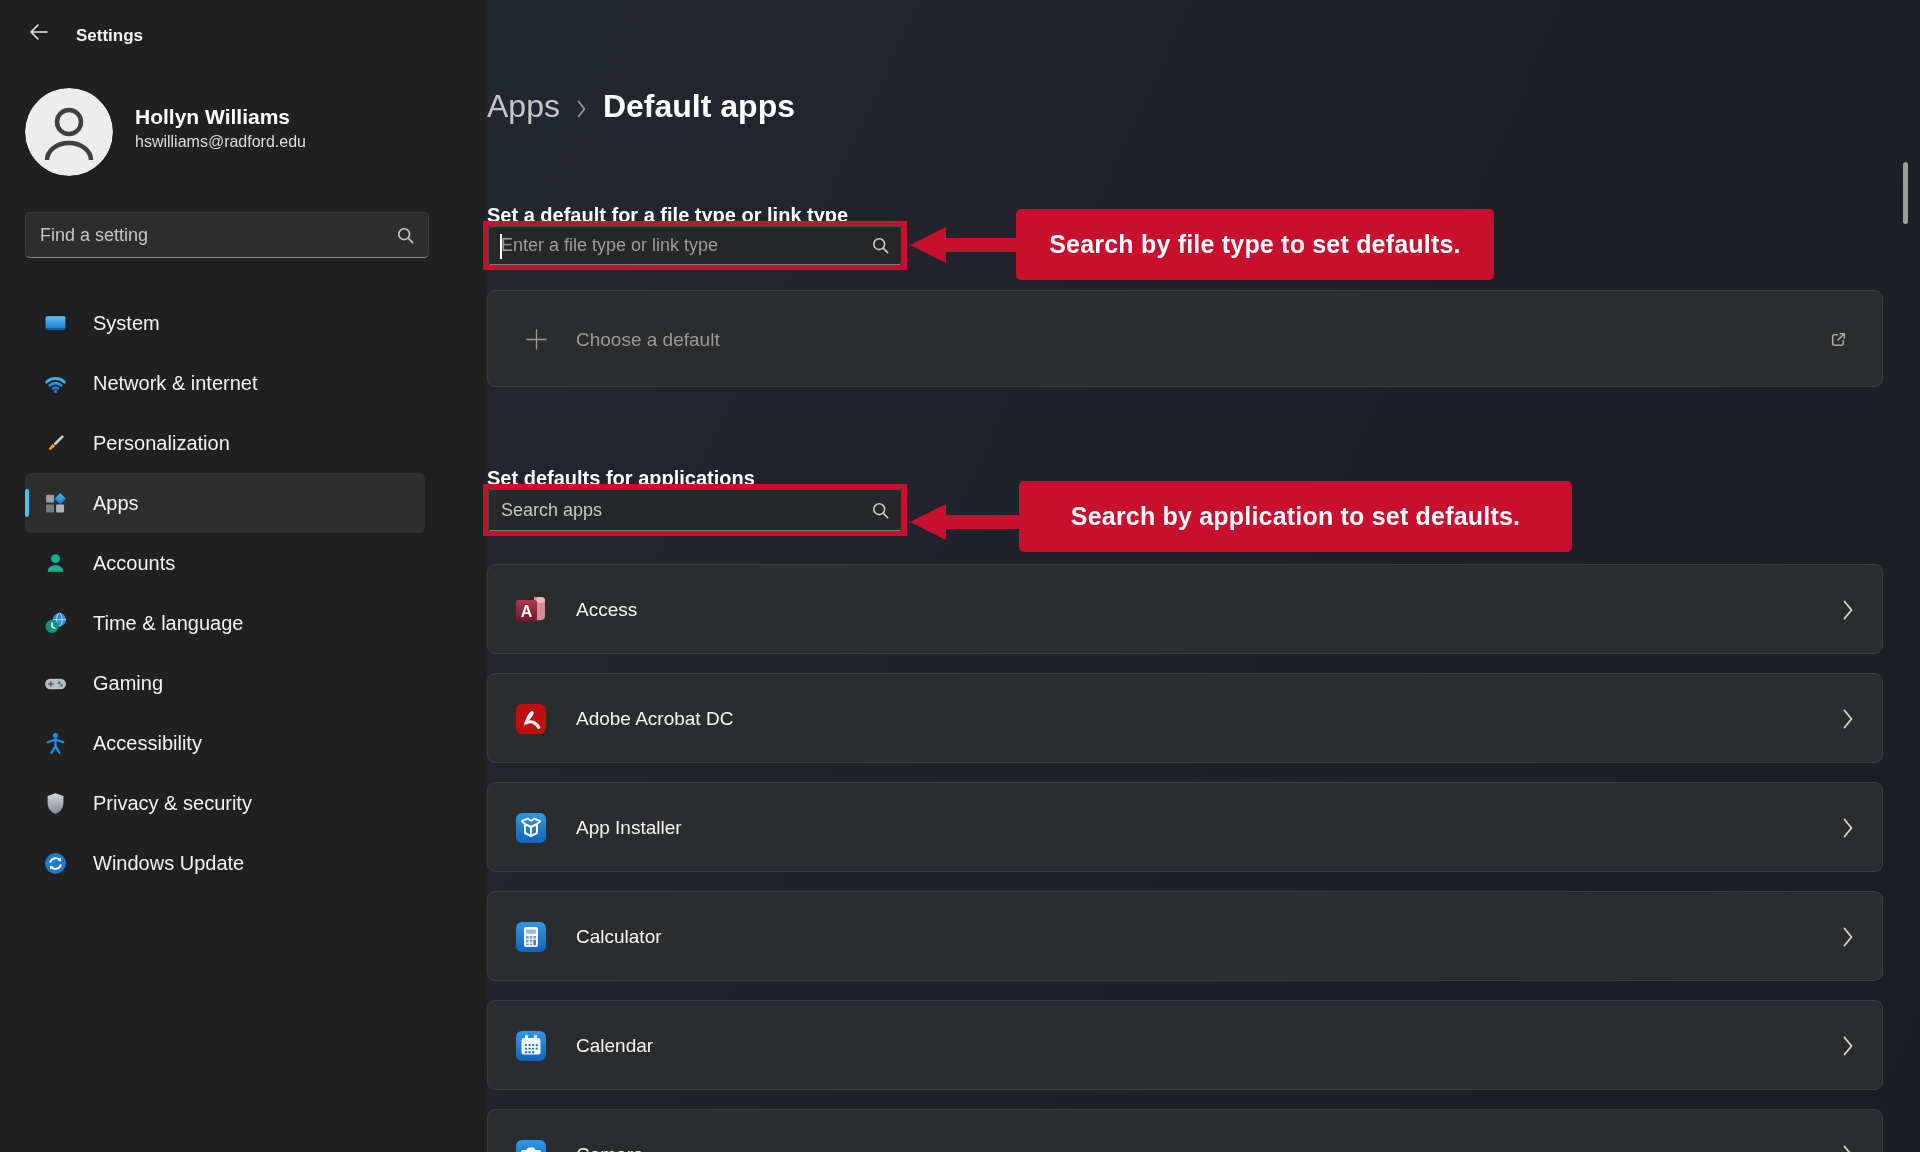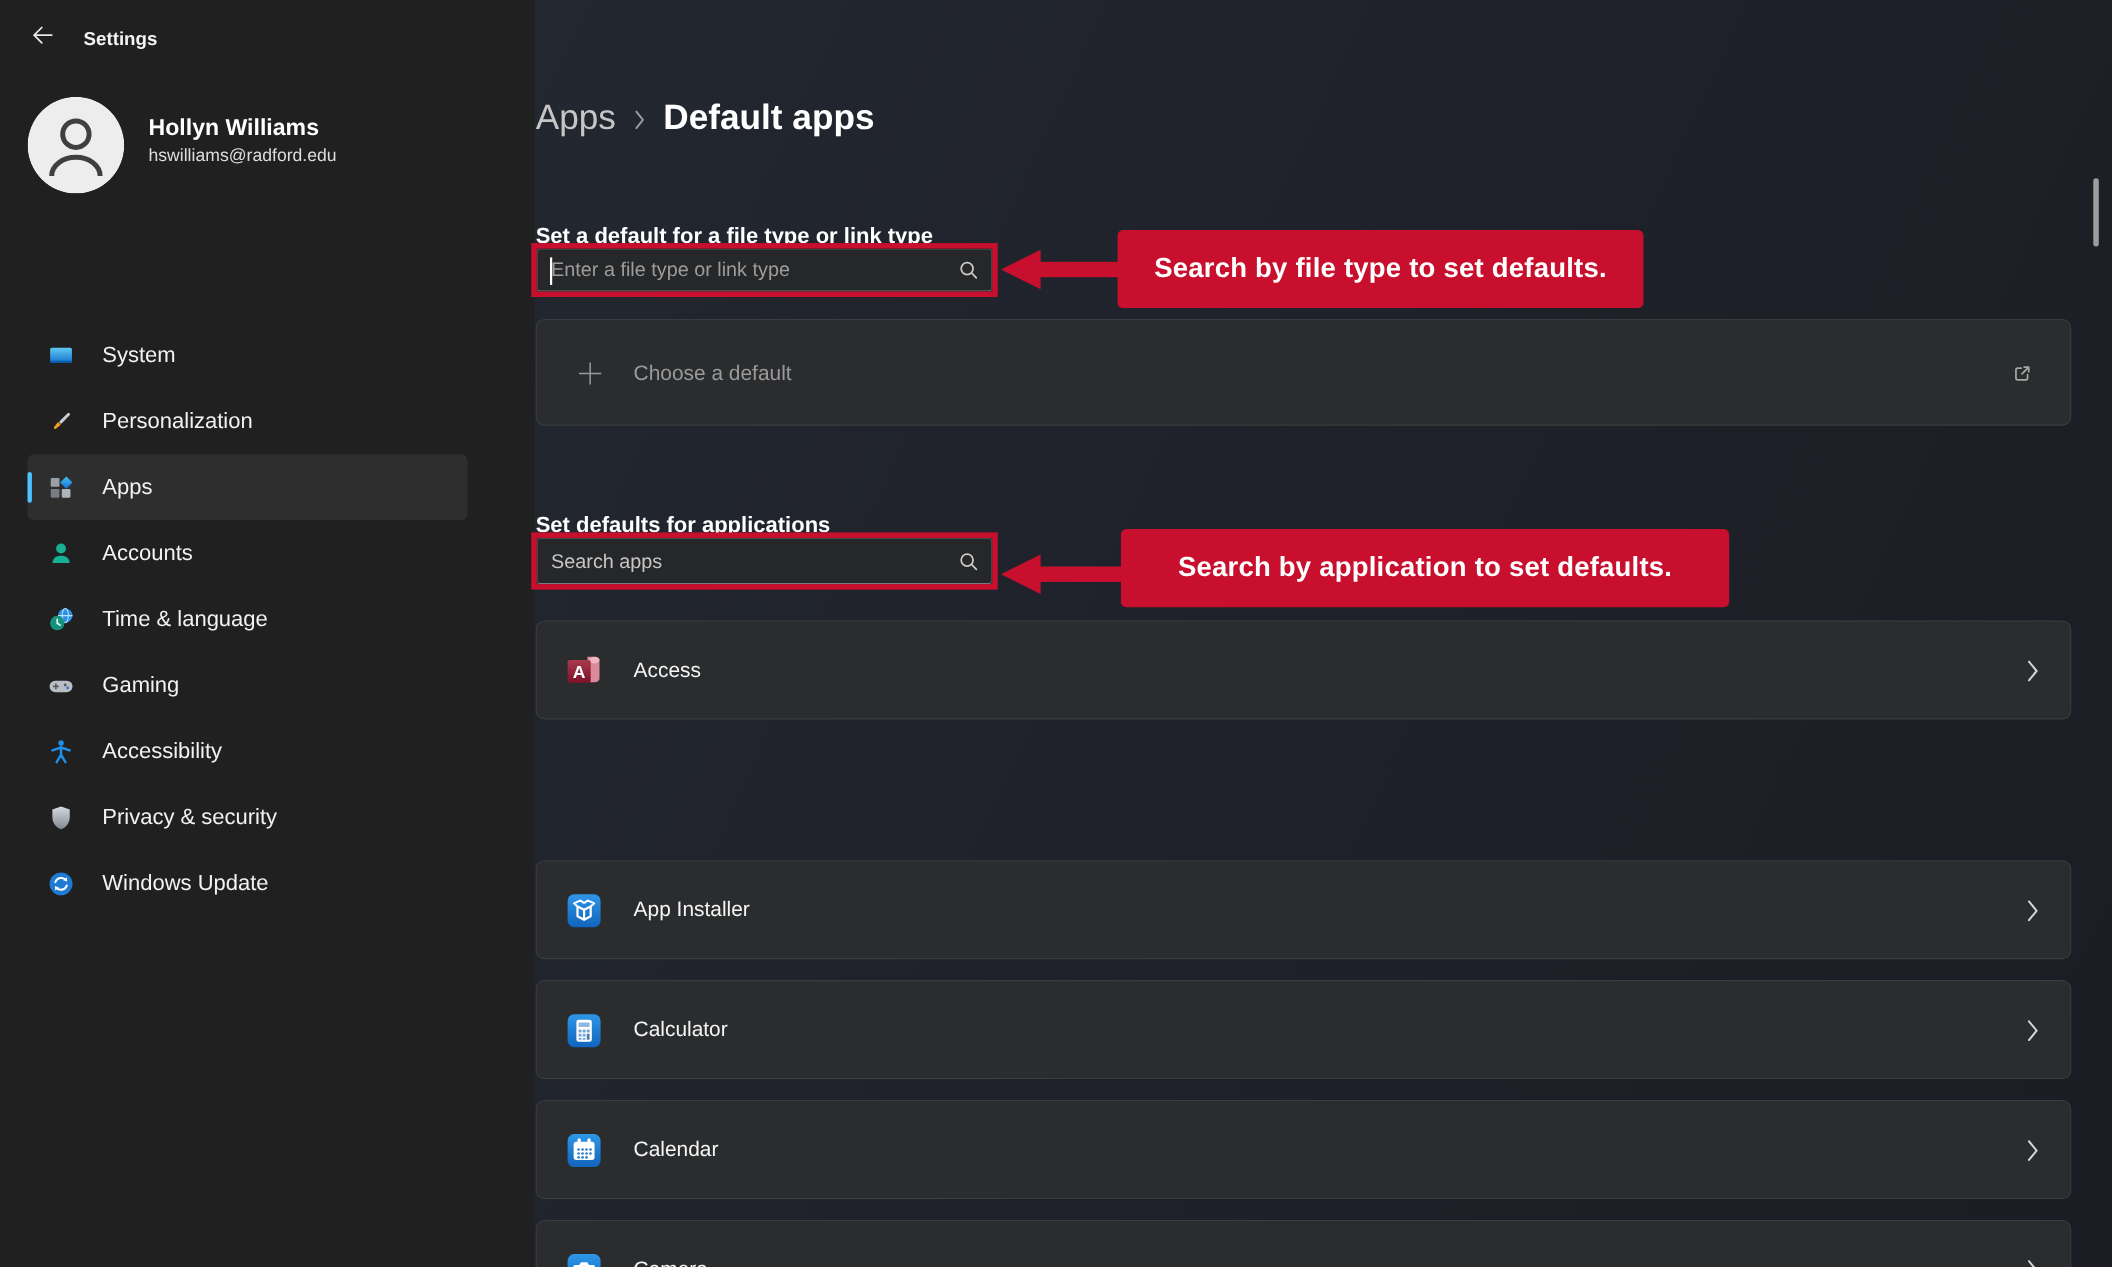--- a/index.html
+++ b/index.html
@@ -127,34 +127,52 @@
   <div class="abs avatar">
     <svg width="88" height="88" viewBox="0 0 88 88">
       <circle cx="44" cy="44" r="44" fill="#ededed"></circle>
       <circle cx="44" cy="34" r="12" stroke="#3f3f3f" stroke-width="4.5" fill="none"></circle>
       <path d="M22 72 a22 17 0 0 1 44 0" stroke="#3f3f3f" stroke-width="4.5" fill="none"></path>
     </svg>
   </div>
   <div class="abs user-name">Hollyn Williams</div>
   <div class="abs user-email">hswilliams@radford.edu</div>
 
+  <div class="abs sidebar-search">
+    <span class="ph">Find a setting</span>
+    <svg width="17" height="17" viewBox="0 0 17 17">
+      <circle cx="7.2" cy="7.2" r="5.4" stroke="#c9c9c9" stroke-width="1.6" fill="none"></circle>
+      <path d="M11.4 11.4 L15.6 15.6" stroke="#c9c9c9" stroke-width="1.6" stroke-linecap="round"></path>
+    </svg>
+  </div>
 
   <div class="abs nav">
 
     <div class="nav-item">
       <span class="nicon">
         <svg width="25" height="25" viewBox="0 0 24 24">
             <rect x="2.5" y="5" width="19" height="12.5" rx="1.5" fill="url(#gsys)"></rect>
             <rect x="2.5" y="16.3" width="19" height="1.9" rx="0.95" fill="#0d5cab"></rect>
           </svg>
       </span>
       <span class="nlabel">System</span>
     </div>
 
 
+    <div class="nav-item">
+      <span class="nicon">
+        <svg width="25" height="25" viewBox="0 0 24 24">
+            <path d="M3.5 10.5 a12.5 12.5 0 0 1 17 0" stroke="#3fb3f2" stroke-width="2.7" fill="none" stroke-linecap="round"></path>
+            <path d="M6.6 13.7 a8 8 0 0 1 10.8 0" stroke="#2795e6" stroke-width="2.7" fill="none" stroke-linecap="round"></path>
+            <path d="M9.7 16.8 a4 4 0 0 1 4.6 0" stroke="#1b7dd4" stroke-width="2.7" fill="none" stroke-linecap="round"></path>
+            <circle cx="12" cy="19.6" r="1.7" fill="#1b7dd4"></circle>
+          </svg>
+      </span>
+      <span class="nlabel">Network &amp; internet</span>
+    </div>
 
     <div class="nav-item">
       <span class="nicon">
         <svg width="25" height="25" viewBox="0 0 24 24">
             <g transform="rotate(45 12 12)">
               <rect x="10.7" y="1.5" width="2.6" height="12" rx="1.2" fill="#c8ccd2"></rect>
               <path d="M10.3 14 h3.4 l-0.6 5.5 q-1.1 1.8 -2.2 0 Z" fill="#f5a023"></path>
             </g>
           </svg>
       </span>
@@ -309,20 +327,35 @@
       </svg>
     </span>
     <span class="aname">Access</span>
     <span class="chev">
       <svg width="12" height="22" viewBox="0 0 12 22">
           <path d="M2.5 2.5 L9.5 11 L2.5 19.5" stroke="#d6d6d6" stroke-width="1.8" fill="none" stroke-linecap="round" stroke-linejoin="round"></path>
         </svg>
     </span>
   </div>
 
+  <div class="abs card app-row" style="top:673px;">
+    <span class="aicon">
+      <svg width="36" height="36" viewBox="0 0 36 36">
+        <rect x="3" y="3" width="30" height="30" rx="6" fill="#c00d0d"></rect>
+        <path d="M10.5 26.5 C12.5 17 16.5 9.5 19.5 10 C22 10.5 20.5 15.5 15.5 19.5 C13 21.5 11 24.5 10.5 26.5 Z" fill="#fff"></path>
+        <path d="M13 22 C17.5 19.5 23 21 25.8 26.5" stroke="#fff" stroke-width="3" fill="none" stroke-linecap="round"></path>
+      </svg>
+    </span>
+    <span class="aname">Adobe Acrobat DC</span>
+    <span class="chev">
+      <svg width="12" height="22" viewBox="0 0 12 22">
+          <path d="M2.5 2.5 L9.5 11 L2.5 19.5" stroke="#d6d6d6" stroke-width="1.8" fill="none" stroke-linecap="round" stroke-linejoin="round"></path>
+        </svg>
+    </span>
+  </div>
 
   <div class="abs card app-row" style="top:782px;">
     <span class="aicon">
       <svg width="36" height="36" viewBox="0 0 36 36">
         <rect x="3" y="3" width="30" height="30" rx="6" fill="url(#gtile)"></rect>
         <path d="M12 14 v9 l6 3.2 6 -3.2 v-9" stroke="#fff" stroke-width="2" fill="none" stroke-linejoin="round"></path>
         <path d="M12 14 l6 3 6 -3 M18 17 v9.2" stroke="#fff" stroke-width="2" fill="none" stroke-linejoin="round"></path>
         <path d="M12 14 L8.8 11.2 L14.8 8.6 L18 11 M24 14 L27.2 11.2 L21.2 8.6 L18 11" stroke="#fff" stroke-width="1.8" fill="none" stroke-linejoin="round"></path>
       </svg>
     </span>

